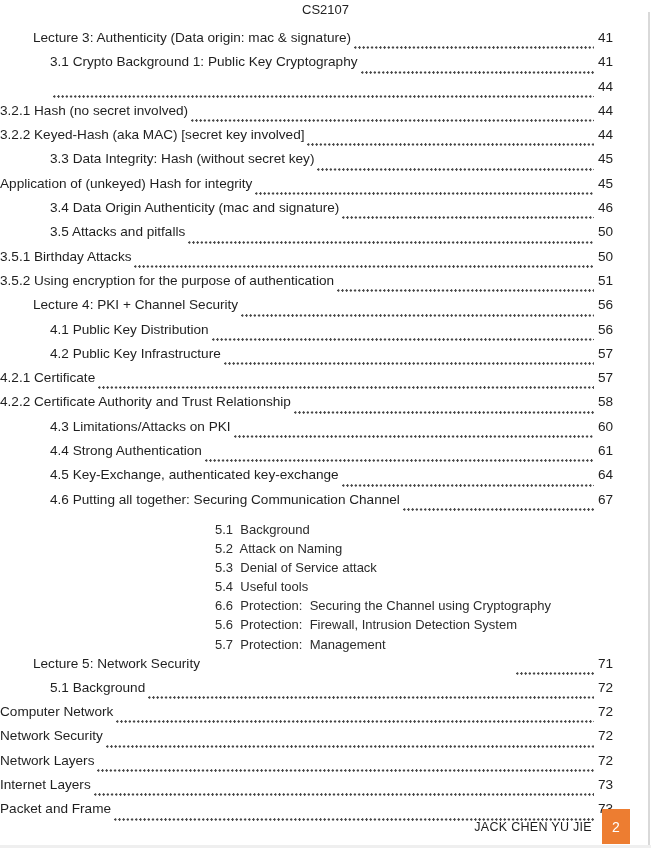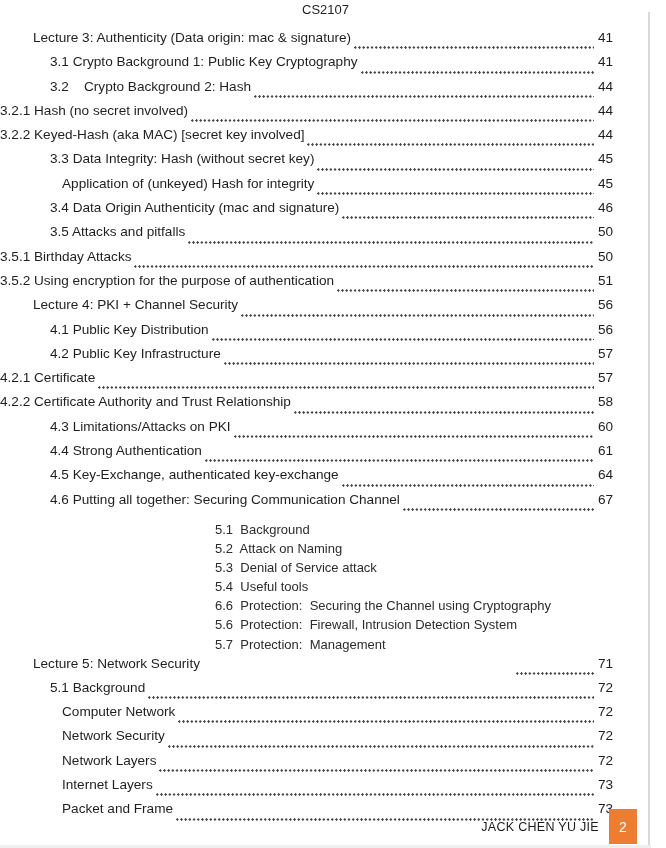--- a/index.html
+++ b/index.html
@@ -32,21 +32,21 @@
     display: flex;
     align-items: baseline;
     height: 24.3px;
     padding-right: 38px;
     font-size: 13.6px;
     box-sizing: border-box;
   }
   .lvl0 { padding-left: 33px; }
   .lvl1 { padding-left: 50px; }
   .lvl2 { }
-  .lvl3 { padding-left: 62px; }
+  .lvl3 { }
   .toc-label { white-space: pre; }
   .leader {
     flex: 1;
     height: 3px;
     margin: 0 3px;
     align-self: flex-end;
     margin-bottom: 5px;
     background-image: radial-gradient(circle at 1.3px 1.5px, #474747 1px, rgba(0,0,0,0) 1.35px);
     background-size: 4.2px 3px;
     background-repeat: repeat-x;
@@ -57,21 +57,21 @@
   .inset {
     padding-left: 215px;
     margin: 4px 0 2px 0;
     font-size: 13px;
     line-height: 19.1px;
     color: #2c2c2c;
   }
   .inset-line { display: block; white-space: pre; }
   .doc-footer {
     position: absolute;
-    right: 14px;
+    right: 21px;
     bottom: 4px;
     display: flex;
     align-items: center;
     gap: 10px;
   }
   .footer-author {
     font-size: 12.5px;
     letter-spacing: 0.3px;
     color: #1c1c1c;
   }
@@ -96,21 +96,20 @@
         <span class="toc-label">Lecture 3: Authenticity (Data origin: mac &amp; signature)</span>
         <span class="leader"></span>
         <span class="pagenum">41</span>
       </div>
       <div class="toc-row lvl1">
         <span class="toc-label">3.1 Crypto Background 1: Public Key Cryptography</span>
         <span class="leader"></span>
         <span class="pagenum">41</span>
       </div>
       <div class="toc-row lvl1">
-        <span class="toc-label">3.2    Crypto Background 2: Hash</span>
         <span class="leader"></span>
         <span class="pagenum">44</span>
       </div>
       <div class="toc-row lvl2">
         <span class="toc-label">3.2.1 Hash (no secret involved)</span>
         <span class="leader"></span>
         <span class="pagenum">44</span>
       </div>
       <div class="toc-row lvl2">
         <span class="toc-label">3.2.2 Keyed-Hash (aka MAC) [secret key involved]</span>

